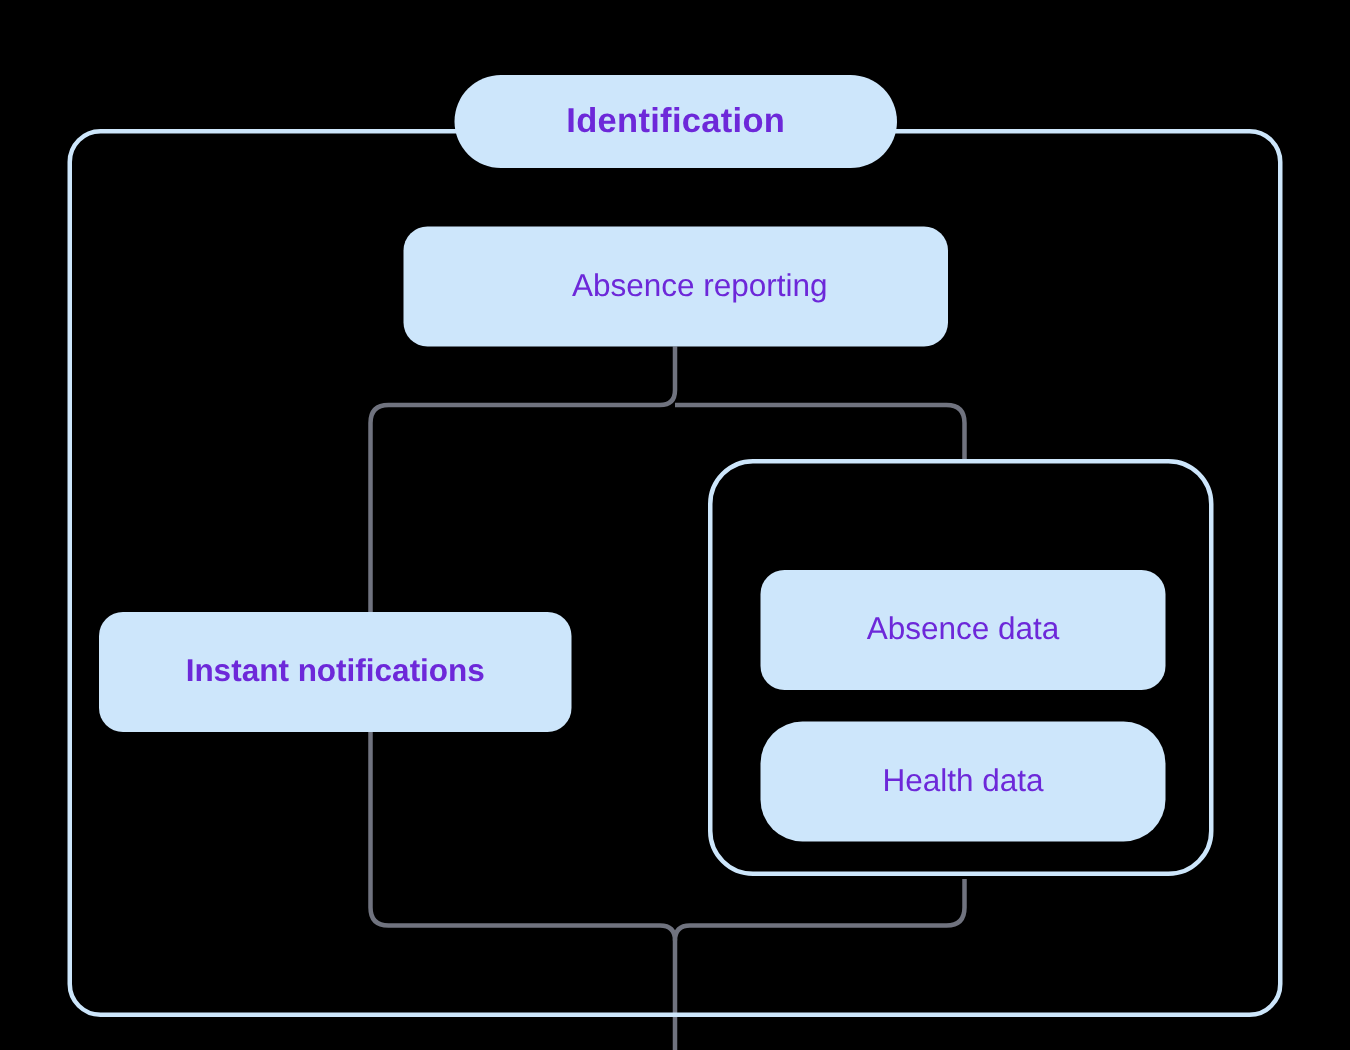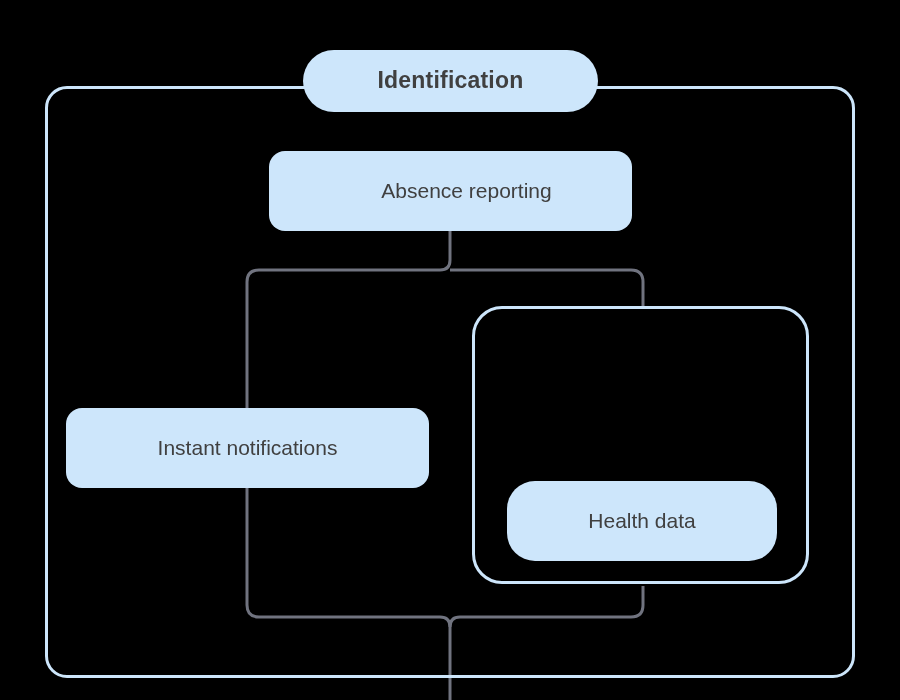--- a/index.html
+++ b/index.html
@@ -55,21 +55,21 @@
     border-radius: 30px;
     box-sizing: border-box;
     z-index: 3;
     background: #000000;
   }
 
   
   .node {
     position: absolute;
     background: #CDE6FB;
-    color: #404040;
+    color: #6d28d9;
     display: flex;
     align-items: center;
     justify-content: center;
     text-align: center;
     box-sizing: border-box;
     z-index: 5;
     line-height: 1.2;
   }
 
   .node-title {
@@ -91,25 +91,25 @@
     height: 80px;
     border-radius: 16px;
     font-size: 21px;
     font-weight: normal;
     padding-left: 32px;
   }
 
   .node-instant-notifications {
     left: 66px;
     top: 408px;
-    width: 363px;
+    width: 315px;
     height: 80px;
     border-radius: 16px;
     font-size: 21px;
-    font-weight: normal;
+    font-weight: bold;
   }
 
   .node-absence-data {
     left: 507px;
     top: 380px;
     width: 270px;
     height: 80px;
     border-radius: 16px;
     font-size: 21px;
     font-weight: normal;
@@ -146,16 +146,17 @@
   <div class="group-outer"></div>
 
   <div class="group-inner"></div>
 
   <div class="node node-title">Identification</div>
 
   <div class="node node-absence-reporting">Absence reporting</div>
 
   <div class="node node-instant-notifications">Instant notifications</div>
 
+  <div class="node node-absence-data">Absence data</div>
 
   <div class="node node-health-data">Health data</div>
 
 </div>
 
 </body></html>

